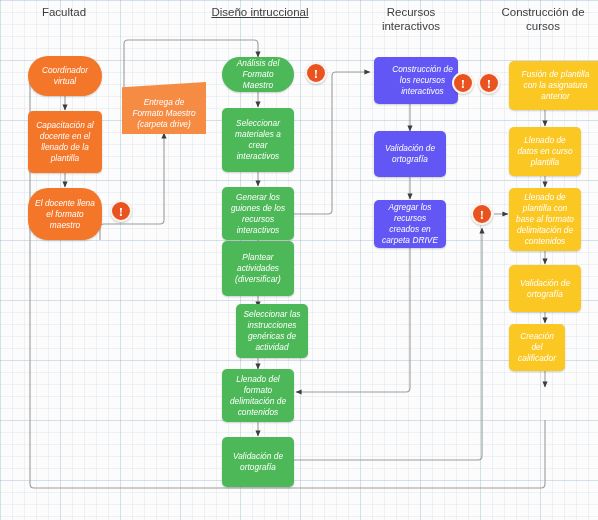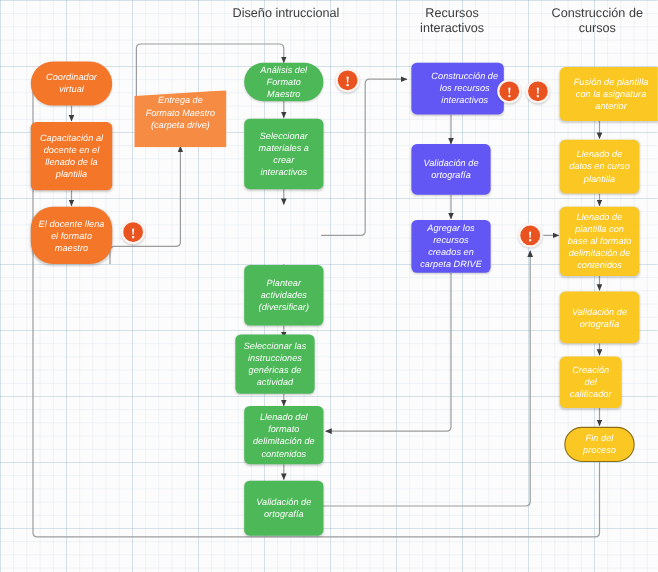--- a/index.html
+++ b/index.html
@@ -51,21 +51,21 @@
     box-shadow: 0 1px 2px rgba(0,0,0,0.18);
     letter-spacing: 0.05px;
   }
   .node span { display: block; width: 100%; }
   .pill { border-radius: 22px; }
 
   
   .doc-shape {
     position: absolute;
     display: flex;
-    align-items: flex-start;
+    align-items: flex-end;
     justify-content: center;
     text-align: center;
     font-style: italic;
     color: #ffffff;
     font-size: 8.3px;
     line-height: 11px;
     padding: 4px 6px;
     -webkit-clip-path: polygon(0 10%, 100% 0, 100% 100%, 0 100%);
     clip-path: polygon(0 10%, 100% 0, 100% 100%, 0 100%);
   }
@@ -86,22 +86,25 @@
     border: 2px solid #fdf4f1;
     box-shadow: 0 1px 2px rgba(0,0,0,0.2);
     line-height: 1;
   }
 </style>
 </head>
 <body>
 
 <div id="canvas">
 
-
-  <div class="col-title" style="left:195px; top:5px; width:130px;">
+  <div class="col-title" style="left:16px; top:5px; width:96px;">
+    <span>Facultad</span>
+  </div>
+
+  <div class="col-title" style="left:195px; top:5px; width:130px;text-decoration:underline;">
     <span>Diseño intruccional</span>
   </div>
 
   <div class="col-title" style="left:365px; top:5px; width:92px;">
     <span>Recursos</span>
     <span>interactivos</span>
   </div>
 
   <div class="col-title" style="left:493px; top:5px; width:100px;">
     <span>Construcción de</span>
@@ -168,26 +171,29 @@
   </div>
 
   <div class="node pill" style="left:222px; top:57px; width:72px; height:35px; background:#4CB858;">
     <span>Análisis del Formato Maestro</span>
   </div>
 
   <div class="node" style="left:222px; top:108px; width:72px; height:64px; background:#4CB858;">
     <span>Seleccionar materiales a crear interactivos</span>
   </div>
 
+  <div class="node" style="left:222px; top:187px; width:72px; height:53px; background:#4CB858;">
+    <span>Generar los guiones de los recursos interactivos</span>
+  </div>
 
   <div class="node" style="left:222px; top:241px; width:72px; height:55px; background:#4CB858;">
     <span>Plantear actividades (diversificar)</span>
   </div>
 
-  <div class="node" style="left:214px; top:304px; width:72px; height:54px; background:#4CB858;">
+  <div class="node" style="left:236px; top:304px; width:72px; height:54px; background:#4CB858;">
     <span>Seleccionar las instrucciones genéricas de actividad</span>
   </div>
 
   <div class="node" style="left:222px; top:369px; width:72px; height:53px; background:#4CB858;">
     <span>Llenado del formato delimitación de contenidos</span>
   </div>
 
   <div class="node" style="left:222px; top:437px; width:72px; height:50px; background:#4CB858;">
     <span>Validación de ortografía</span>
   </div>
@@ -217,23 +223,20 @@
   </div>
 
   <div class="node" style="left:509px; top:265px; width:72px; height:47px; background:#FBC723;">
     <span>Validación de ortografía</span>
   </div>
 
   <div class="node" style="left:509px; top:324px; width:56px; height:47px; background:#FBC723;">
     <span>Creación del calificador</span>
   </div>
 
-  <div class="node pill" style="left:513px; top:388px; width:64px; height:32px; background:#FBC723; border:1.2px solid #8a6d18; box-shadow:none;">
-    <span>Fin del proceso</span>
-  </div>
 
   <div class="alert" style="left:110px; top:200px; background:#E8531F;">
     <span>!</span>
   </div>
 
   <div class="alert" style="left:305px; top:62px; background:#E8531F;">
     <span>!</span>
   </div>
 
   <div class="alert" style="left:452px; top:72px; background:#E8531F;">

